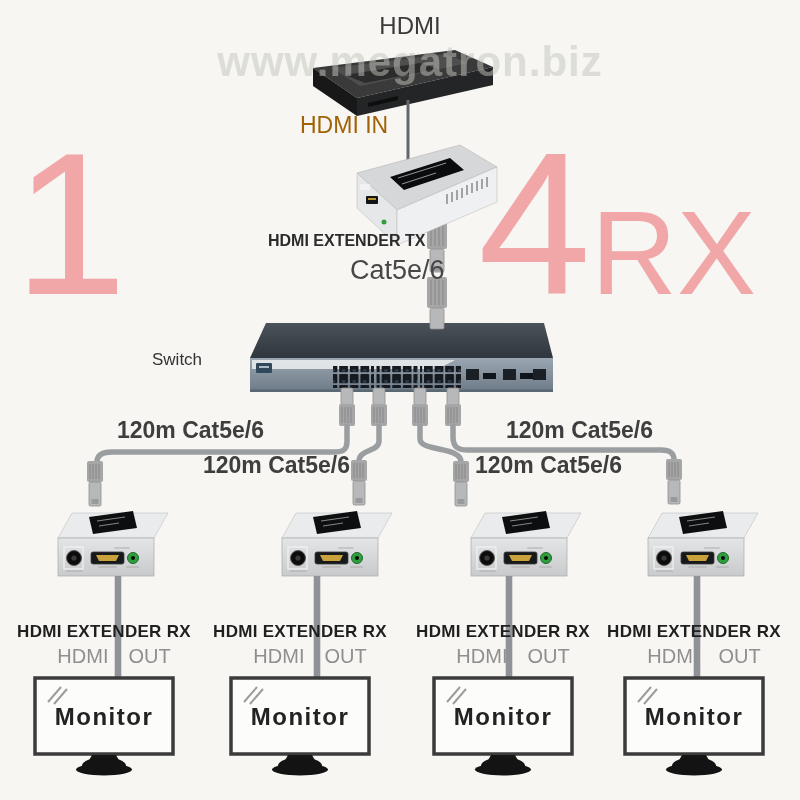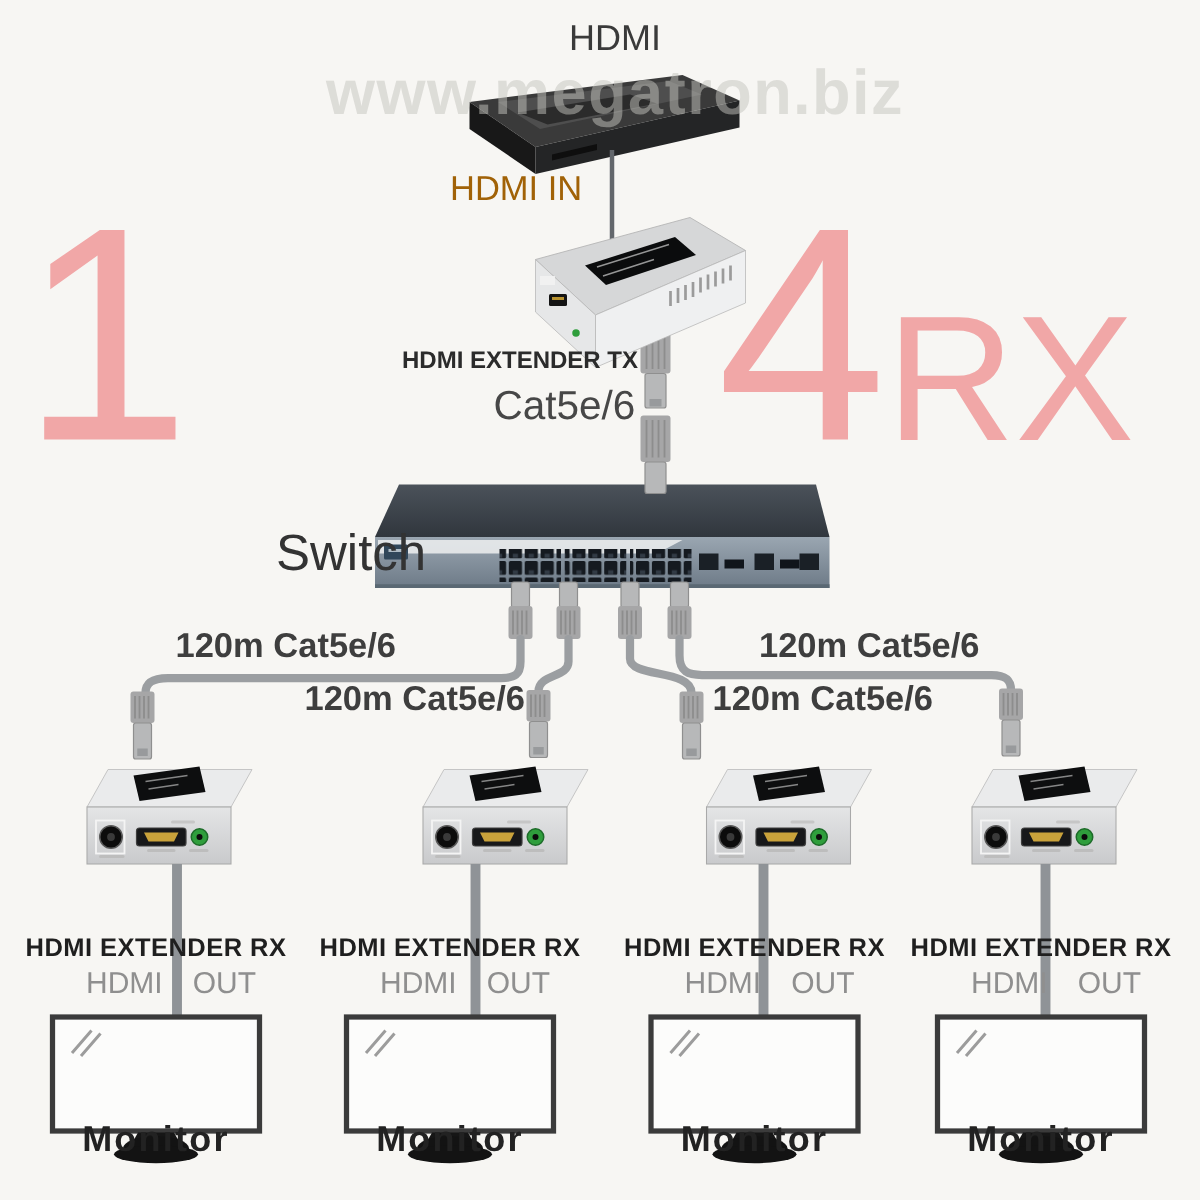--- a/index.html
+++ b/index.html
@@ -5,37 +5,37 @@
   html,body{margin:0;padding:0;background:#f7f6f3;}
   .stage{position:relative;width:800px;height:800px;background:#f7f6f3;overflow:hidden;
          font-family:"Liberation Sans",sans-serif;border-radius:27px;}
   .stage svg{position:absolute;left:0;top:0;z-index:1;}
   .lbl{position:absolute;white-space:nowrap;z-index:10;color:#3c3c3c;line-height:1.15;}
   .watermark{position:absolute;left:85px;top:38px;width:650px;text-align:center;z-index:30;
              font-size:42px;font-weight:700;letter-spacing:1px;color:rgba(195,195,189,0.5);}
   .hdmi-top{left:360px;top:12px;width:100px;text-align:center;font-size:24px;color:#3a3a3a;}
   .hdmi-in{left:300px;top:112px;font-size:23px;color:#a16207;}
   .tx-name{left:268px;top:232px;width:152px;text-align:left;font-size:16px;font-weight:700;color:#2b2b2b;}
-  .cat5{left:329px;top:255px;font-size:27px;color:#474747;}
-  .switch-lbl{left:152px;top:350px;font-size:34px;color:#333;margin-left:32px;}
+  .cat5{left:350px;top:255px;font-size:27px;color:#474747;}
+  .switch-lbl{left:152px;top:350px;font-size:17px;color:#333;}
   .count{position:absolute;display:flex;align-items:baseline;z-index:5;line-height:1;
          color:var(--accent_pink,#f1a7a7);}
   .count .num{font-size:203px;}
   .count .suf{font-size:119px;}
   #count-tx{left:14px;top:122px;}
   #count-rx{left:478px;top:122px;}
   .cable-lbl{font-size:23px;color:#3e3e3e;font-weight:bold;}
   #cl1{left:117px;top:417px;} #cl2{left:203px;top:452px;}
   #cl3{left:475px;top:452px;} #cl4{left:506px;top:417px;}
   .rx-name{top:622px;width:190px;text-align:center;font-size:17px;font-weight:700;
            letter-spacing:.3px;color:#1f1f1f;}
   .out-row{top:645px;width:180px;display:flex;justify-content:center;gap:20px;
            font-size:20px;color:#8f8f8f;}
   .mon-lbl{top:703px;width:140px;text-align:center;font-size:24px;font-weight:700;
-           letter-spacing:1.5px;color:#222;margin-top:43px;}
+           letter-spacing:1.5px;color:#222;}
 </style>
 </head>
 <body>
 
 <div class="stage">
 
   <svg width="800" height="800" viewBox="0 0 800 800">
     <defs>
       <linearGradient id="swTopG" x1="0" y1="0" x2="0" y2="1">
         <stop offset="0" stop-color="#4b525a"></stop>

